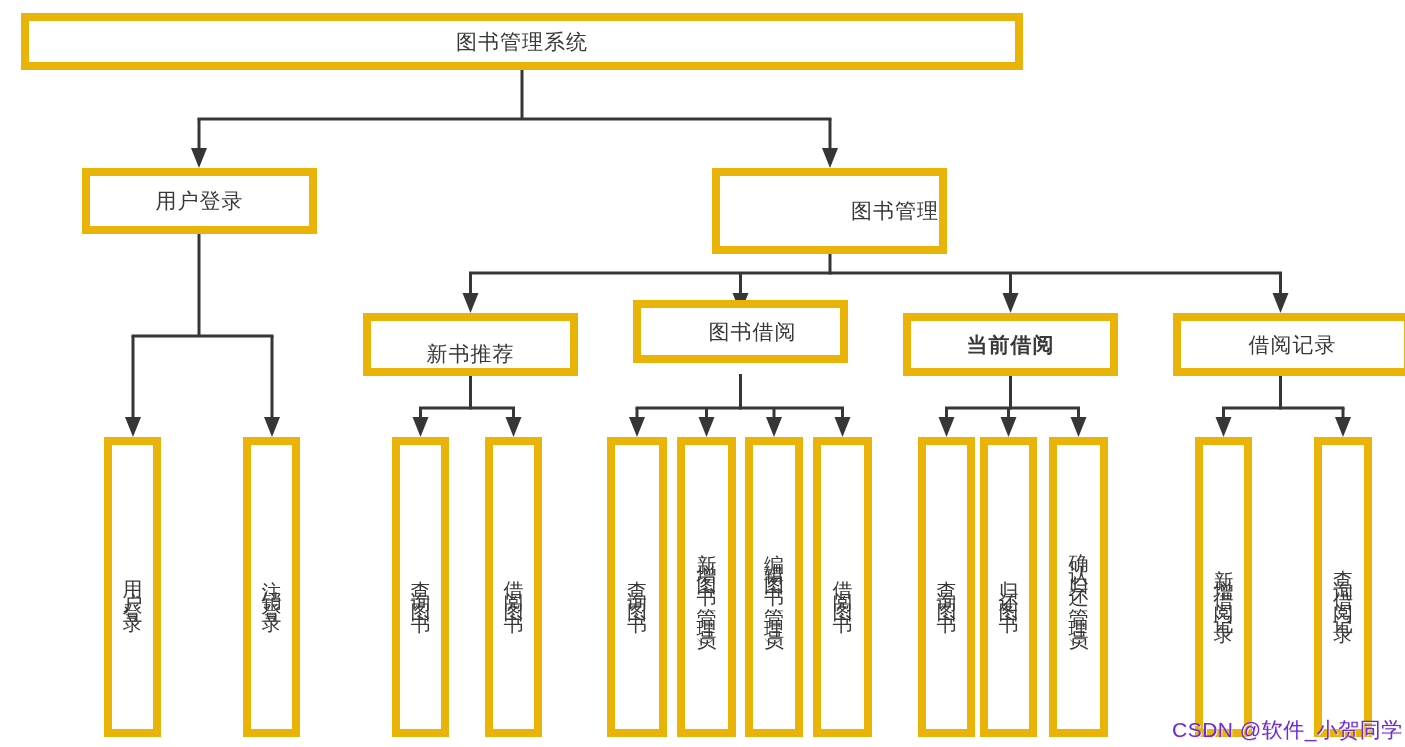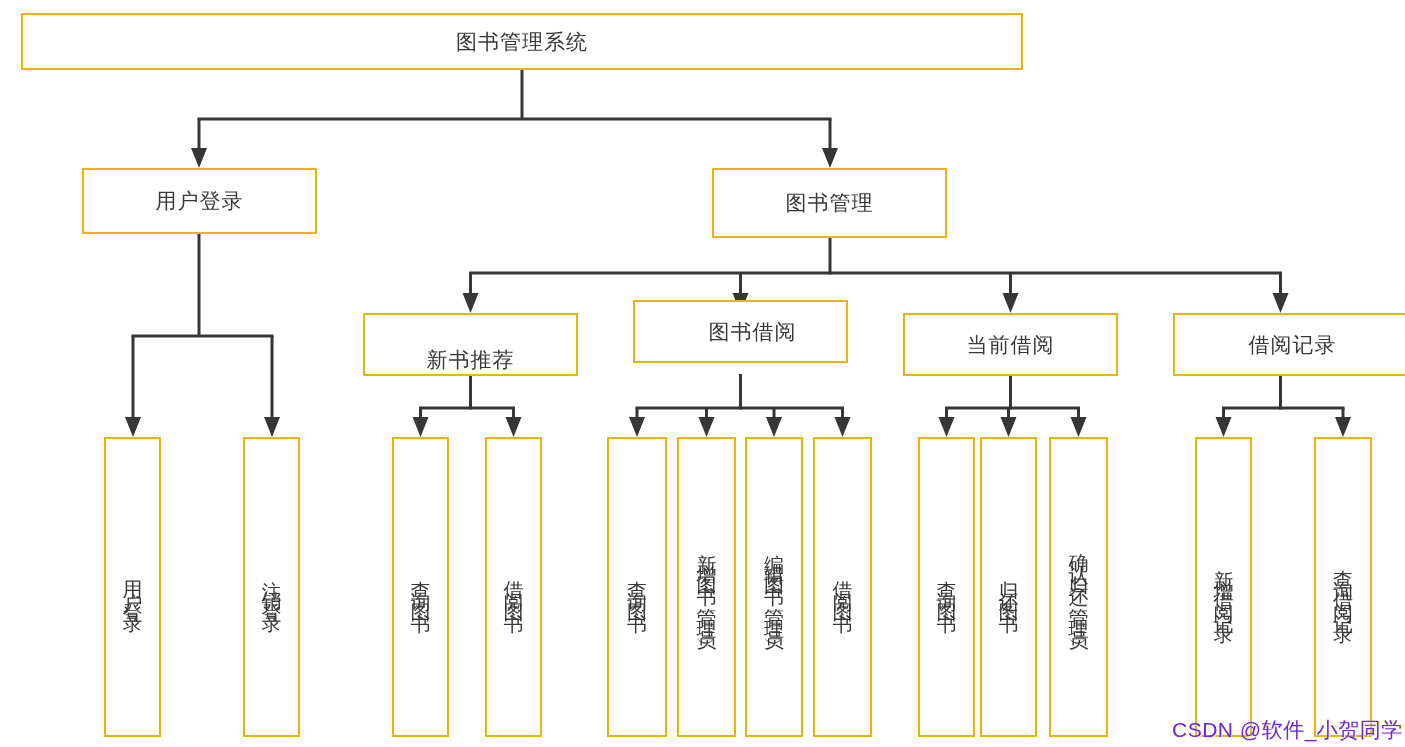--- a/index.html
+++ b/index.html
@@ -2,35 +2,35 @@
 <html><head>
 <meta charset="utf-8">
 <style>
   html,body{margin:0;padding:0;background:#ffffff;}
   .stage{
     position:relative;width:1405px;height:747px;background:#ffffff;
     font-family:"Liberation Sans","DejaVu Sans",sans-serif;overflow:hidden;
   }
   .wires{position:absolute;left:0;top:0;}
   .box{
-    position:absolute;box-sizing:border-box;border:2px solid #eab308;background:#ffffff;
+    position:absolute;box-sizing:border-box;border:8px solid #eab308;background:#ffffff;
     display:flex;align-items:center;justify-content:center;color:#383838;
   }
   .hbox{font-size:21px;letter-spacing:1px;white-space:nowrap;}
   .vbox span{
     writing-mode:vertical-rl;text-orientation:mixed;
     font-size:20px;letter-spacing:11px;line-height:1.05;white-space:nowrap;
   }
   
   .b-root {left:21px;  top:13px;  width:1002px;height:57px;}
   .b-l2-0 {left:82px;  top:168px; width:235px; height:66px;}
-  .b-l2-1 {left:712px; top:168px; width:235px; height:70px;}
+  .b-l2-1 {left:712px; top:168px; width:235px; height:86px;justify-content:flex-end;}
   .b-l3-0 {left:363px; top:313px; width:215px; height:63px;align-items:flex-end;}
   .b-l3-1 {left:633px; top:300px; width:215px; height:63px;padding-left:24px;}
-  .b-l3-2 {left:903px; top:313px; width:215px; height:63px;}
+  .b-l3-2 {left:903px; top:313px; width:215px; height:63px;font-weight:bold;}
   .b-l3-3 {left:1173px;top:313px; width:239px; height:63px;}
   .lf{top:437px;height:300px;}
   .lf0 {left:104px; width:57px;}
   .lf1 {left:243px; width:57px;}
   .lf2 {left:392px; width:57px;}
   .lf3 {left:485px; width:57px;}
   .lf4 {left:607px; width:60px;}
   .lf5 {left:677px; width:59px;}
   .lf6 {left:745px; width:58px;}
   .lf7 {left:813px; width:59px;}

